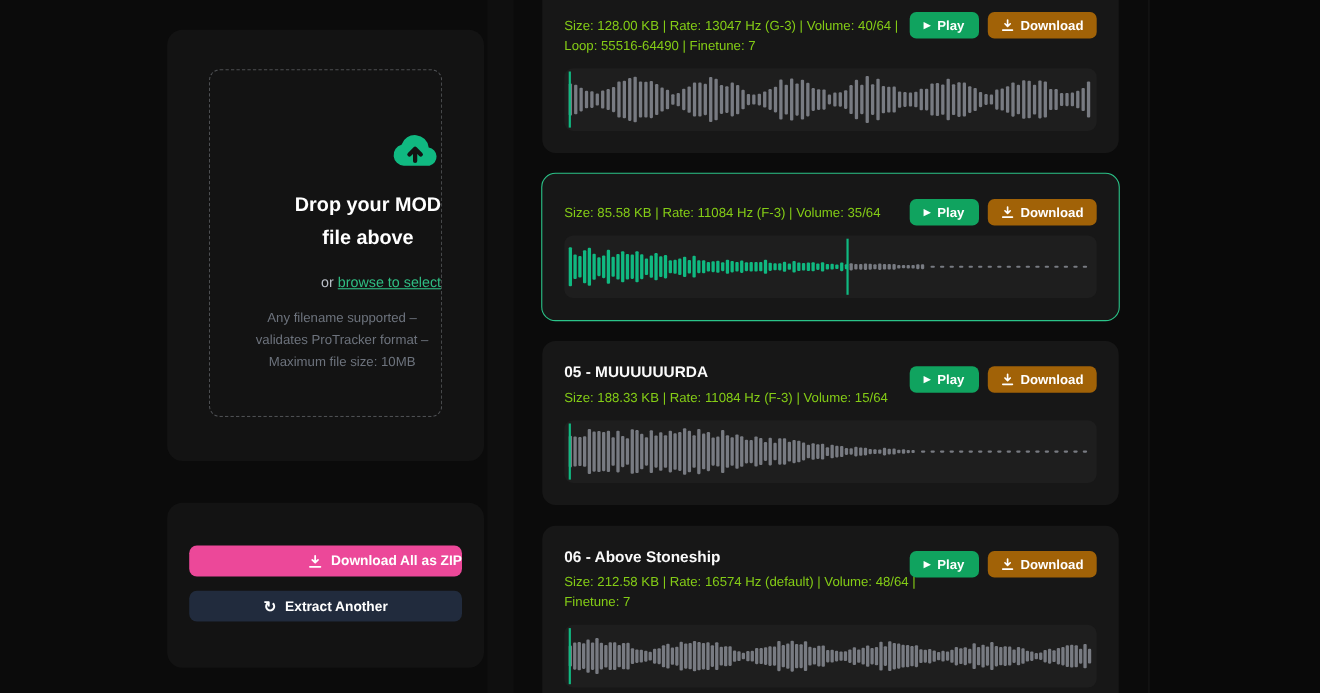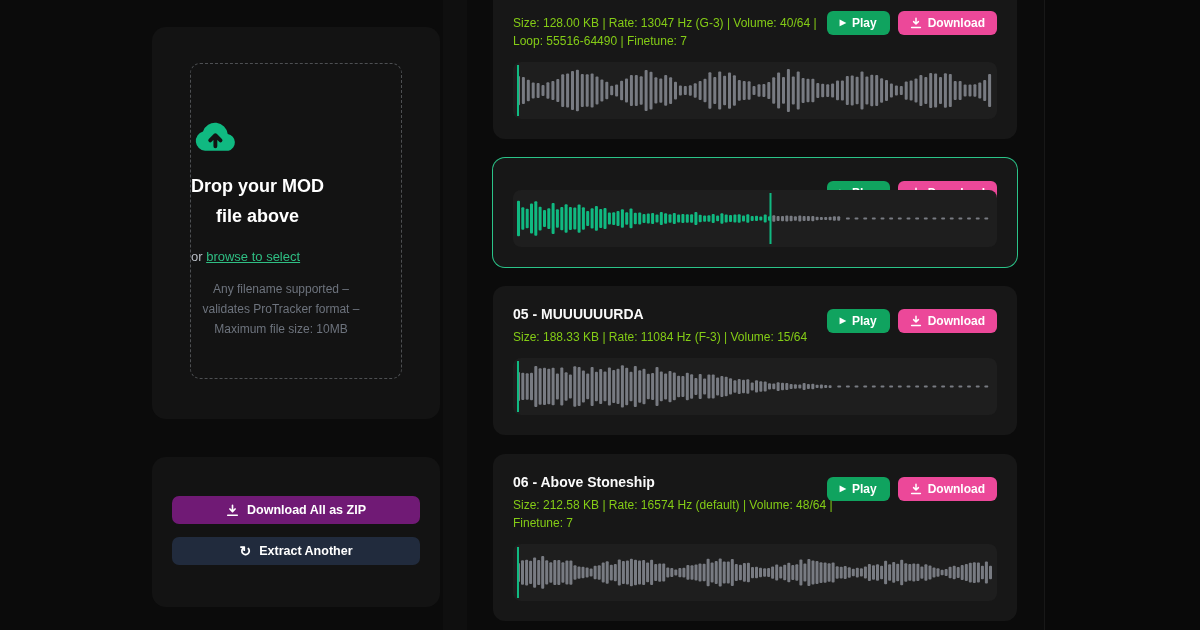--- a/index.html
+++ b/index.html
@@ -15,56 +15,56 @@
   .right-dim { position:absolute; left:1045px; top:0; right:0; height:100%; background:#090909; }
 
   
   .dropcard {
     position:absolute; left:152px; top:27px; width:288px; height:392px;
     background:#131313; border-radius:14px;
   }
   .dropzone {
     position:absolute; left:38px; top:36px; right:38px; bottom:40px;
     border:1.5px dashed #4d4f52; border-radius:10px;
-    display:flex; flex-direction:column; align-items:flex-start; text-align:center;
+    display:flex; flex-direction:column; align-items:flex-end; text-align:center;
     padding-top:53px; cursor:pointer;
   }
   .cloud-ic { margin-bottom:18px; }
   .drop-title { font-size:18px; font-weight:bold; color:#ffffff; line-height:30px; }
   .browse-row { margin-top:18px; font-size:13px; color:#b9bec6; }
   .browse-link { color:#2fbe83; text-decoration:underline; cursor:pointer; }
   .drop-hint { margin-top:15px; font-size:12px; color:#6d737d; line-height:20px; width:180px; }
 
   .toolcard {
     position:absolute; left:152px; top:457px; width:288px; height:150px;
     background:#131313; border-radius:14px; padding:22px 20px 0;
   }
   .toolhead { display:flex; align-items:center; gap:9px; color:#ffffff; font-size:15px; font-weight:bold; }
   .tool-btn {
     margin-top:17px; width:100%; height:28px; border:none; border-radius:7px;
     color:#fff; font-weight:bold; font-size:12.5px; font-family:inherit;
     display:flex; align-items:center; justify-content:center; gap:8px; cursor:pointer;
   }
-  .btn-zip { background:#701a75; }
+  .btn-zip { background:#ec4899;justify-content:flex-end; }
   .btn-extract { background:#212b3d; margin-top:13px; }
   .refresh-ic { font-size:14px; line-height:1; font-weight:bold; }
 
   
   .samples { position:absolute; left:493px; top:-12px; width:524px; display:flex; flex-direction:column; gap:19px; }
   .card { background:#171717; border-radius:12px; padding:20px; position:relative; }
   .card.active { box-shadow:0 0 0 1px #2bc489; }
   .card-title { font-size:14px; font-weight:bold; color:#fafafa; }
   .card-meta { margin-top:6px; font-size:12px; color:#84cc16; line-height:18px; max-width:335px; white-space:pre-line; }
   .card-actions { position:absolute; top:23px; right:20px; display:flex; gap:8px; }
   .btn {
     height:24px; border:none; border-radius:6px; color:#fff; font-size:12px; font-weight:bold;
     font-family:inherit; display:flex; align-items:center; gap:6px; padding:0 13px; cursor:pointer;
   }
   .btn-play { background:#10a35f; }
-  .btn-dl { background:#ec4899; padding:0 12px; }
+  .btn-dl { background:#a16207; padding:0 12px; }
   .play-ic { font-size:8px; line-height:1; }
   .wave { margin-top:12px; height:57px; background:#1e1e1e; border-radius:8px; position:relative; overflow:hidden; }
   .wave svg { display:block; }
 </style>
 </head>
 <body>
 
 <div class="subtle-strip"></div>
 <div class="right-dim"></div>
 <div class="seam"></div>
@@ -212,20 +212,21 @@
           <rect x="460.4" y="22.2" width="3" height="12.5" rx="1" fill="#787b82"></rect>
           <rect x="465.3" y="20.6" width="3" height="15.8" rx="1" fill="#787b82"></rect>
           <rect x="470.2" y="18.0" width="3" height="21.0" rx="1" fill="#787b82"></rect>
           <rect x="475.1" y="12.0" width="3" height="32.9" rx="1" fill="#787b82"></rect>
           <rect x="4.0" y="3" width="2" height="51" fill="#10b981"></rect>
         </svg>
       </div>
   </div>
 
   <div class="card active">
+    <div class="card-meta">Size: 85.58 KB | Rate: 11084 Hz (F-3) | Volume: 35/64</div>
     <div class="card-actions">
       <button class="btn btn-play">
           <span class="play-ic">▶</span>
           <span>Play</span>
         </button>
       <button class="btn btn-dl">
           <svg width="12" height="12" viewBox="0 0 12 12">
             <path d="M6 1.2v5.6M3.6 4.6L6 7l2.4-2.4M1.6 10.4h8.8" stroke="#ffffff" stroke-width="1.5" fill="none" stroke-linecap="round" stroke-linejoin="round"></path>
           </svg>
           <span>Download</span>

